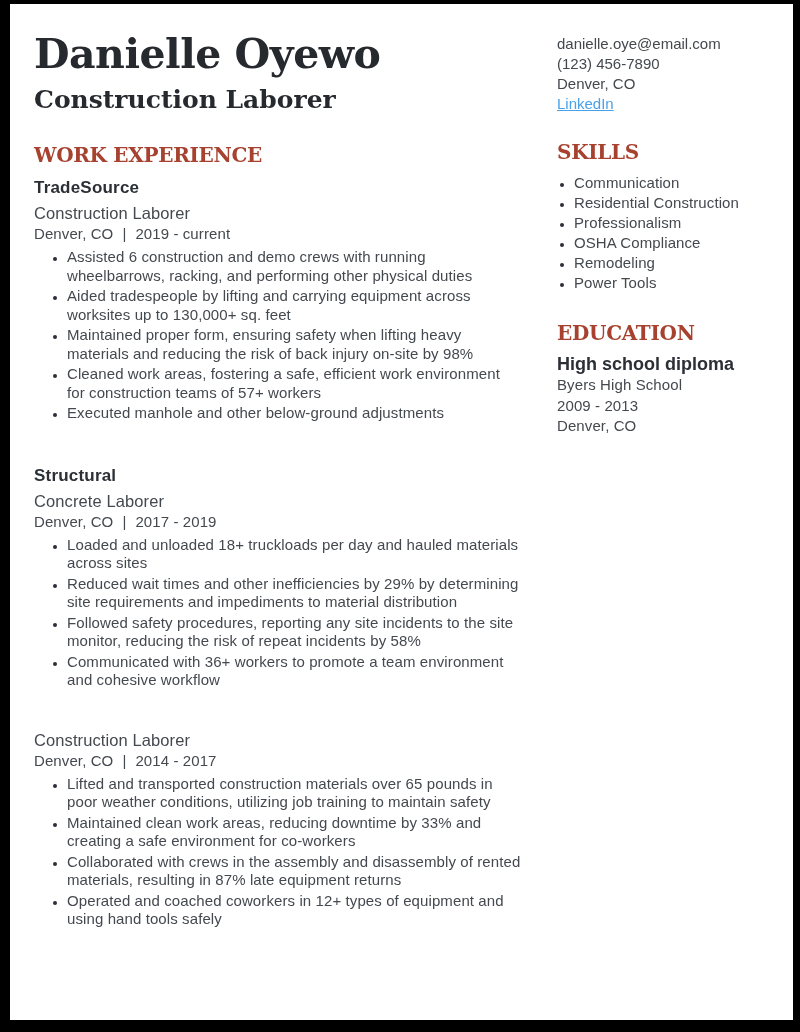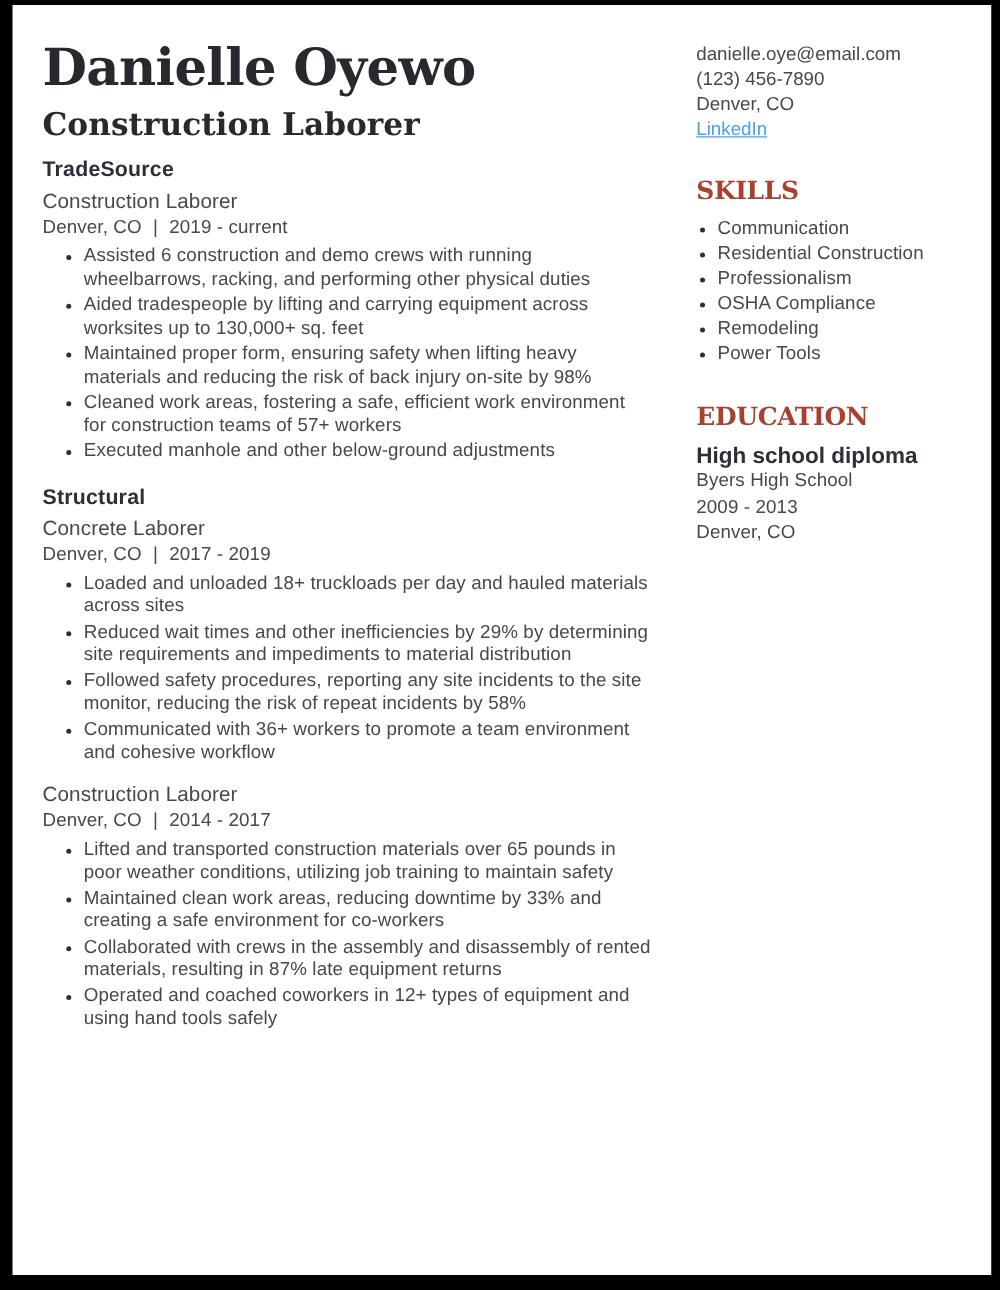--- a/index.html
+++ b/index.html
@@ -60,21 +60,21 @@
     line-height: 24px;
     letter-spacing: -0.3px;
     color: #a6422f;
   }
   .main-col .section-heading { margin-top: 28px; }
   .side-col .section-heading { margin-top: 26px; }
   .side-col .section-heading.second { margin-top: 28px; }
 
   
   .job { margin-top: 8px; }
-  .job:not(.first) { margin-top: 14px; }
+  .job:not(.first) { margin-top: 40px; }
   .company {
     font-size: 17px;
     font-weight: 700;
     line-height: 26px;
     letter-spacing: 0.2px;
     color: #2b2f36;
   }
   .role {
     font-size: 16.5px;
     line-height: 21px;
@@ -136,20 +136,21 @@
 <body>
 
 <div class="page">
   <div class="columns">
 
     <div class="main-col">
 
       <div class="name">Danielle Oyewo</div>
       <div class="headline">Construction Laborer</div>
 
+      <div class="section-heading">WORK EXPERIENCE</div>
 
       <div class="job first">
         <div class="company">TradeSource</div>
         <div class="role">Construction Laborer</div>
         <div class="meta">
           <span>Denver, CO</span><span class="pipe">|</span><span>2019 - current</span>
         </div>
         <ul class="bullets">
           <li>Assisted 6 construction and demo crews with running wheelbarrows, racking, and performing other physical duties</li>
           <li>Aided tradespeople by lifting and carrying equipment across worksites up to 130,000+ sq. feet</li>

